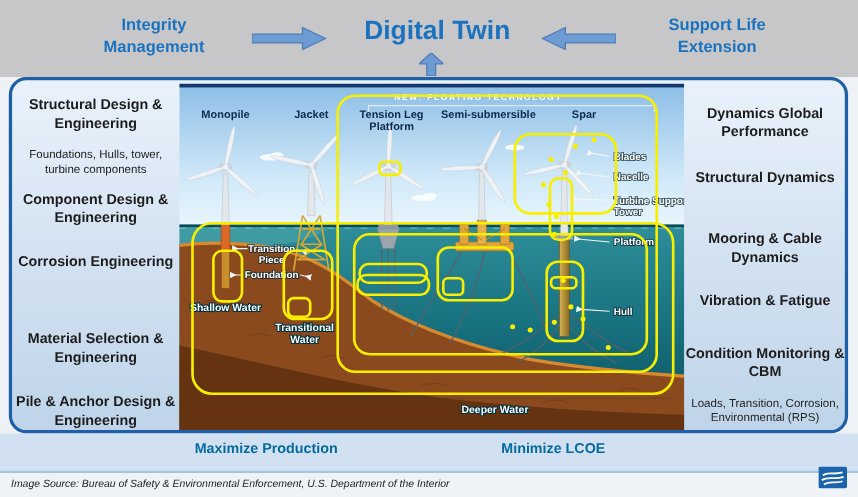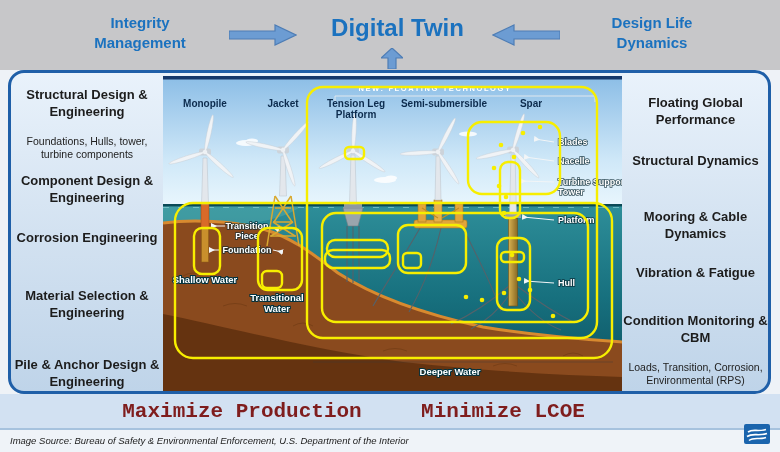--- a/index.html
+++ b/index.html
@@ -19,21 +19,21 @@
          border:3px solid #1f5fa8;border-radius:16px;
          background:linear-gradient(180deg,#e9f2fb 0%,#d3e2f1 50%,#bfd4e9 100%);}
   .side-item{position:absolute;width:100%;text-align:center;color:#1c1c1c;
              font-weight:bold;font-size:13px;line-height:1.3;}
   .side-sub{font-weight:normal;font-size:10.5px;line-height:1.25;margin-top:14px;color:#222;}
   .sl{left:2px;width:148px;}
   .sr{left:612px;width:145px;}
   .photo{position:absolute;left:152px;top:3px;width:459px;height:315px;display:block;}
   .green-band{position:absolute;left:0;top:394px;width:780px;height:36px;background:#d2e1f2;
               border-bottom:2px solid #a6c2de;box-sizing:border-box;}
-  .goal{position:absolute;font-weight:bold;font-size:21px;color:#7f1d1d;text-align:center;font-family:Liberation Mono, monospace;}
+  .goal{position:absolute;font-weight:bold;font-size:13px;color:#0369a1;text-align:center;}
   .goal-left{left:122px;top:6px;width:240px;}
   .goal-right{left:393px;top:6px;width:220px;text-align:center;}
   .footer{position:absolute;left:0;top:430px;width:780px;height:25px;background:#eff3f8;}
   .source{position:absolute;left:10px;top:5px;font-size:9.5px;font-style:italic;color:#1d1d1d;}
   .logo{position:absolute;left:744px;top:-6px;}
   svg{font-family:"Liberation Sans",sans-serif;}
   svg text{user-select:none;}
   .type-label{font-size:10px;font-weight:bold;fill:#0c2b4d;}
   .zone-label{font-size:9.5px;font-weight:bold;fill:#ffffff;stroke:#00323f;stroke-width:2px;paint-order:stroke;}
   .callout{font-size:9px;font-weight:bold;fill:#ffffff;stroke:rgba(10,40,50,.8);stroke-width:1.6px;paint-order:stroke;}
@@ -55,37 +55,37 @@
     <polygon points="0,7 46,7 46,1 67,11 46,21 46,15 0,15" fill="#6c9cd3" stroke="#4e7db5" stroke-width="1.2"></polygon>
   </svg>
   <div class="hdr-title">Digital Twin</div>
   <svg class="arrow arrow-up" width="22" height="21" viewBox="0 0 22 21">
     <polygon points="11,0 22,10 15,10 15,21 7,21 7,10 0,10" fill="#6c9cd3" stroke="#4e7db5" stroke-width="1.2"></polygon>
   </svg>
   <svg class="arrow arrow-left" width="68" height="22" viewBox="0 0 68 22">
     <polygon points="68,7 22,7 22,1 1,11 22,21 22,15 68,15" fill="#6c9cd3" stroke="#4e7db5" stroke-width="1.2"></polygon>
   </svg>
   <div class="hdr hdr-right">
-    <span style="display:block">Design Life</span>
-    <span style="display:block">Dynamics</span>
+    <span style="display:block">Support Life</span>
+    <span style="display:block">Extension</span>
   </div>
 </div>
 
 <div class="panel">
 
   <div class="side-item sl" style="top:14px">
     <span>Structural Design &amp; Engineering</span>
     <div class="side-sub">Foundations, Hulls, tower, turbine components</div>
   </div>
   <div class="side-item sl" style="top:100px">Component Design &amp; Engineering</div>
   <div class="side-item sl" style="top:157px">Corrosion Engineering</div>
-  <div class="side-item sl" style="top:215px">Material Selection &amp; Engineering</div>
+  <div class="side-item sl" style="top:227px">Material Selection &amp; Engineering</div>
   <div class="side-item sl" style="top:284px">Pile &amp; Anchor Design &amp; Engineering</div>
 
-  <div class="side-item sr" style="top:22px">Floating Global Performance</div>
+  <div class="side-item sr" style="top:22px">Dynamics Global Performance</div>
   <div class="side-item sr" style="top:80px">Structural Dynamics</div>
   <div class="side-item sr" style="top:136px">Mooring &amp; Cable Dynamics</div>
   <div class="side-item sr" style="top:192px">Vibration &amp; Fatigue</div>
   <div class="side-item sr" style="top:240px">
     <span>Condition Monitoring &amp; CBM</span>
     <div class="side-sub">Loads, Transition, Corrosion, Environmental (RPS)</div>
   </div>
 
   <svg class="photo" viewBox="0 0 459 315">
     <defs>

